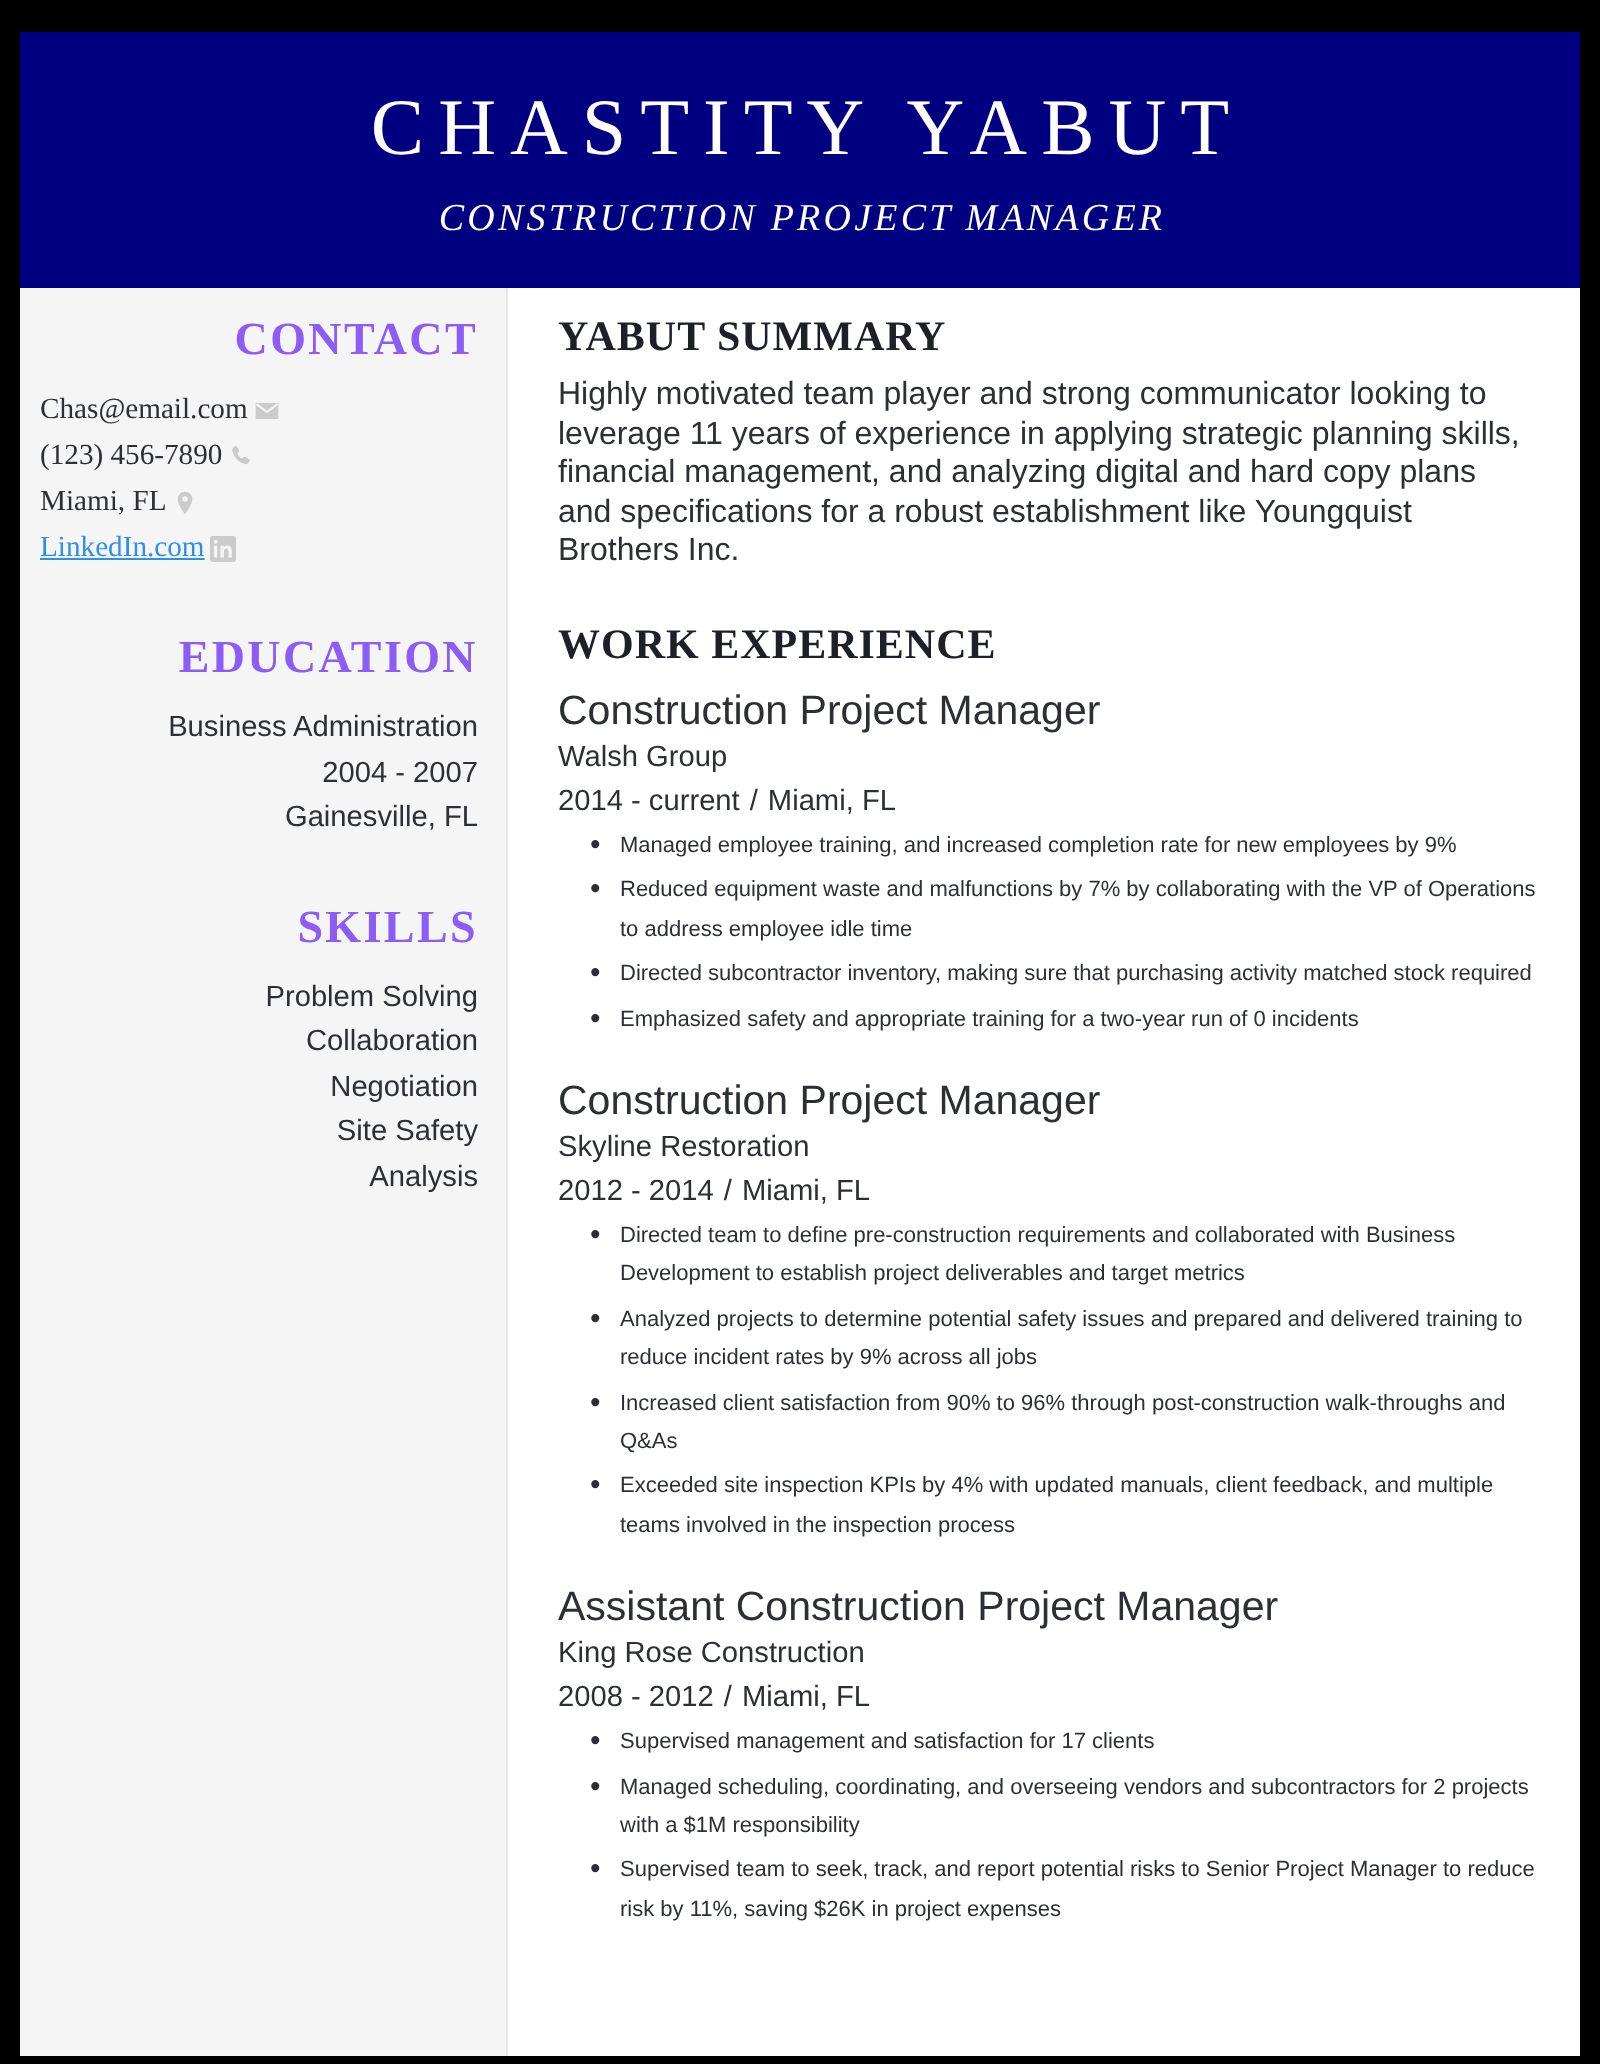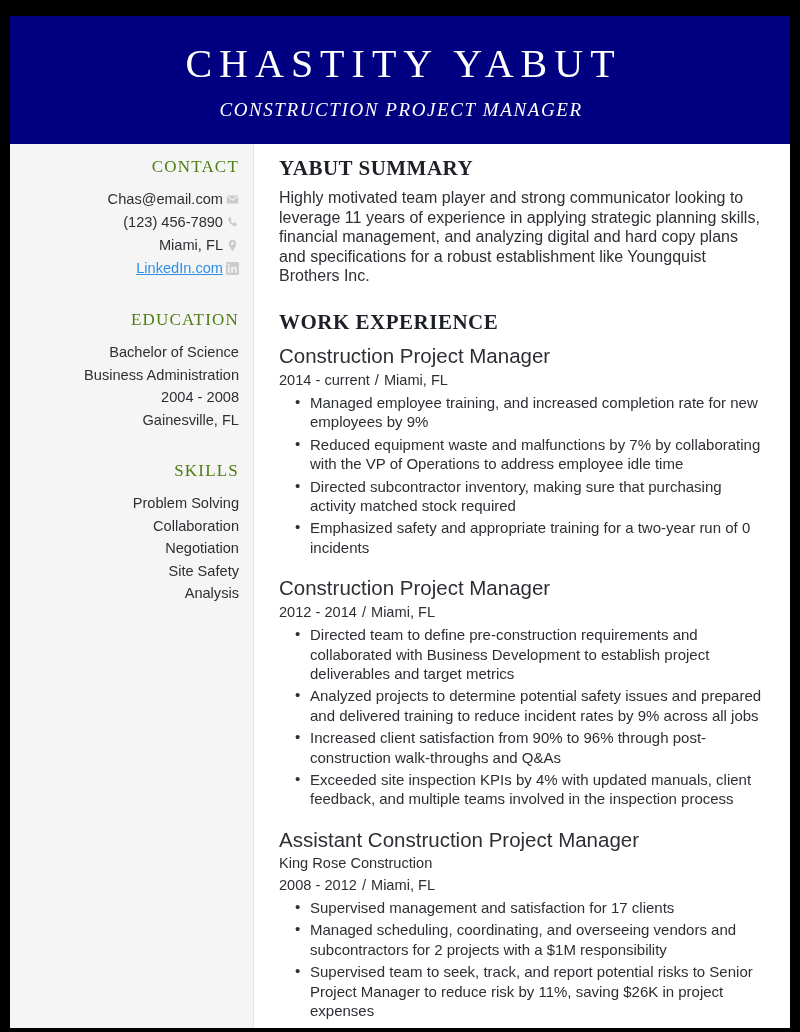--- a/index.html
+++ b/index.html
@@ -69,41 +69,42 @@
   .main {
     flex: 1 1 auto;
     background: #ffffff;
     box-sizing: border-box;
     padding: 12px 22px 0 25px;
   }
 
   
   .side-heading {
     font-family: "Liberation Serif", serif;
-    font-weight: normal;
-    font-size: 17px;
-    color: #4d7c0f;
+    font-weight: bold;
+    font-size: 23px;
+    color: #8b5cf6;
     letter-spacing: 1.2px;
     margin: 0 0 11px 0;
   }
   .side-heading.gap { margin-top: 30px; }
 
   .side-line {
     font-size: 14.6px;
     color: #2c2f33;
     line-height: 22.5px;
     white-space: nowrap;
   }
 
   .contact-row {
     display: flex;
     align-items: center;
-    justify-content: flex-end;
+    justify-content: flex-start;
     gap: 3px;
     line-height: 23px;
+    font-family: Liberation Serif, serif;
   }
   .contact-row .ctext {
     font-size: 14.6px;
     color: #2c2f33;
   }
   .contact-row a.ctext {
     color: #2e8fe8;
     text-decoration: underline;
   }
   .cicon {
@@ -154,21 +155,21 @@
   }
   .job-meta .sep { padding: 0 5px; }
 
   ul.bullets {
     margin: 0;
     padding-left: 31px;
     list-style: none;
   }
   ul.bullets li {
     position: relative;
-    font-size: 15px;
+    font-size: 11px;
     line-height: 19.4px;
     color: #2c2f33;
     margin-bottom: 3px;
   }
   ul.bullets li::before {
     content: "\2022";
     position: absolute;
     left: -15px;
     top: -1px;
     font-size: 15px;
@@ -226,56 +227,57 @@
           <svg viewBox="0 0 16 16">
               <rect x="0" y="0" width="16" height="16" rx="1.5" fill="#cbcbcb"></rect>
               <rect x="2.4" y="6" width="2.1" height="7.2" fill="#f5f5f5"></rect>
               <circle cx="3.45" cy="3.6" r="1.25" fill="#f5f5f5"></circle>
               <path d="M6.4 6h2v1c.4-.7 1.2-1.2 2.2-1.2 1.7 0 2.8 1 2.8 3.1v4.3h-2.1V9.3c0-1-.4-1.6-1.3-1.6-.8 0-1.4.6-1.4 1.6v3.9H6.4z" fill="#f5f5f5"></path>
             </svg>
         </span>
       </div>
 
       <div class="side-heading gap">EDUCATION</div>
-      <div class="side-line">Bachelor of Science</div>
       <div class="side-line">Business Administration</div>
-      <div class="side-line">2004 - 2008</div>
+      <div class="side-line">2004 - 2007</div>
       <div class="side-line">Gainesville, FL</div>
 
       <div class="side-heading gap">SKILLS</div>
       <div class="side-line">Problem Solving</div>
       <div class="side-line">Collaboration</div>
       <div class="side-line">Negotiation</div>
       <div class="side-line">Site Safety</div>
       <div class="side-line">Analysis</div>
 
     </div>
 
     <div class="main">
 
       <div class="main-heading">YABUT SUMMARY</div>
       <p class="summary">Highly motivated team player and strong communicator looking to leverage 11 years of experience in applying strategic planning skills, financial management, and analyzing digital and hard copy plans and specifications for a robust establishment like Youngquist Brothers Inc.</p>
 
       <div class="main-heading section-gap">WORK EXPERIENCE</div>
 
       <div class="job">
         <p class="job-title">Construction Project Manager</p>
+        <p class="job-company">Walsh Group</p>
         <p class="job-meta">
           <span>2014 - current</span><span class="sep">/</span><span>Miami, FL</span>
         </p>
         <ul class="bullets">
           <li>Managed employee training, and increased completion rate for new employees by 9%</li>
           <li>Reduced equipment waste and malfunctions by 7% by collaborating with the VP of Operations to address employee idle time</li>
           <li>Directed subcontractor inventory, making sure that purchasing activity matched stock required</li>
           <li>Emphasized safety and appropriate training for a two-year run of 0 incidents</li>
         </ul>
       </div>
 
       <div class="job">
         <p class="job-title">Construction Project Manager</p>
+        <p class="job-company">Skyline Restoration</p>
         <p class="job-meta">
           <span>2012 - 2014</span><span class="sep">/</span><span>Miami, FL</span>
         </p>
         <ul class="bullets">
           <li>Directed team to define pre-construction requirements and collaborated with Business Development to establish project deliverables and target metrics</li>
           <li>Analyzed projects to determine potential safety issues and prepared and delivered training to reduce incident rates by 9% across all jobs</li>
           <li>Increased client satisfaction from 90% to 96% through post-construction walk-throughs and Q&amp;As</li>
           <li>Exceeded site inspection KPIs by 4% with updated manuals, client feedback, and multiple teams involved in the inspection process</li>
         </ul>
       </div>

